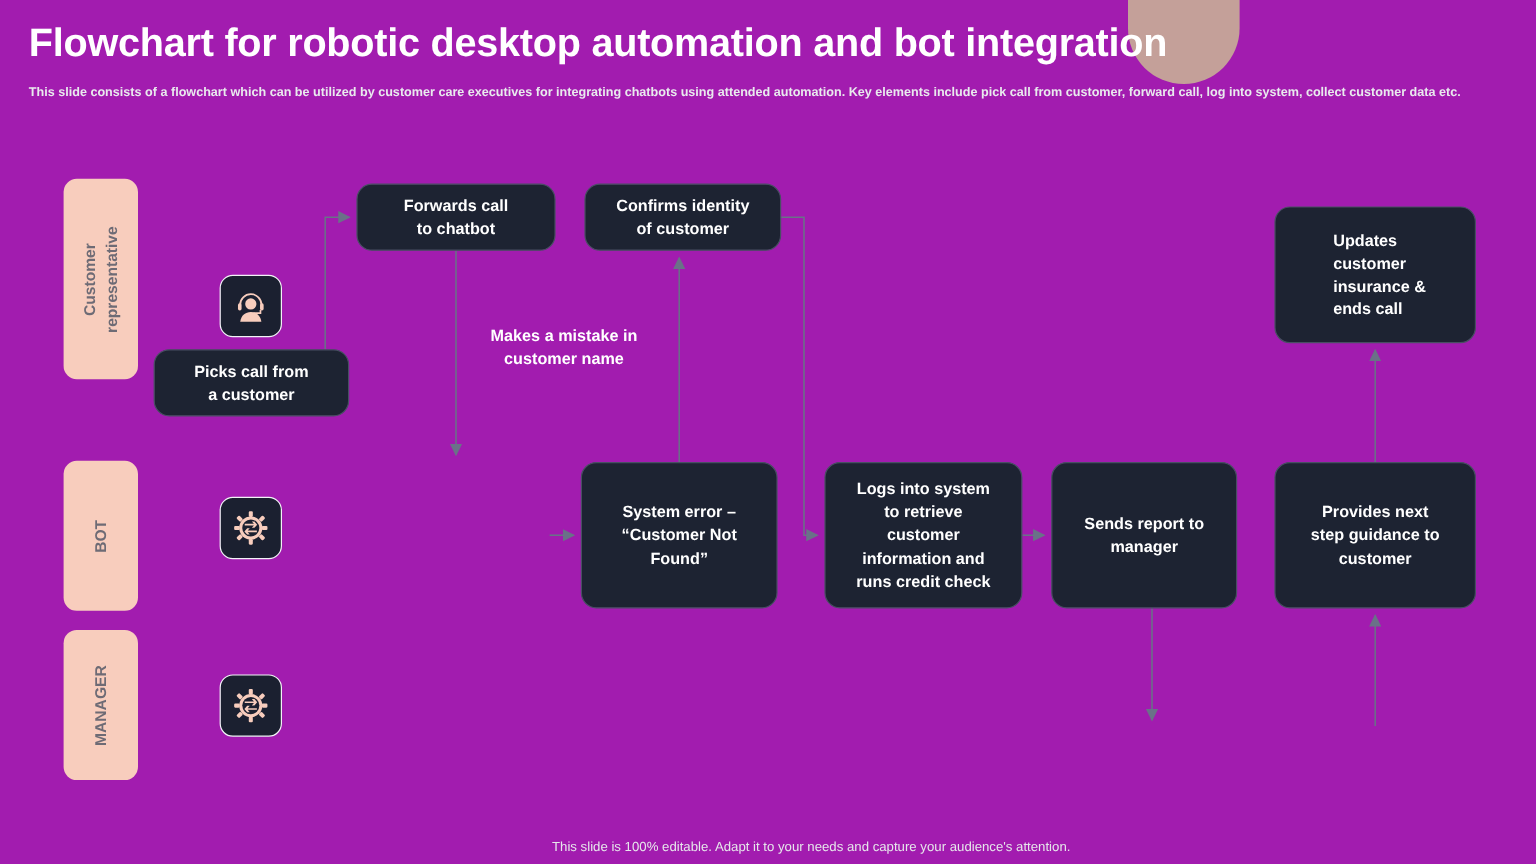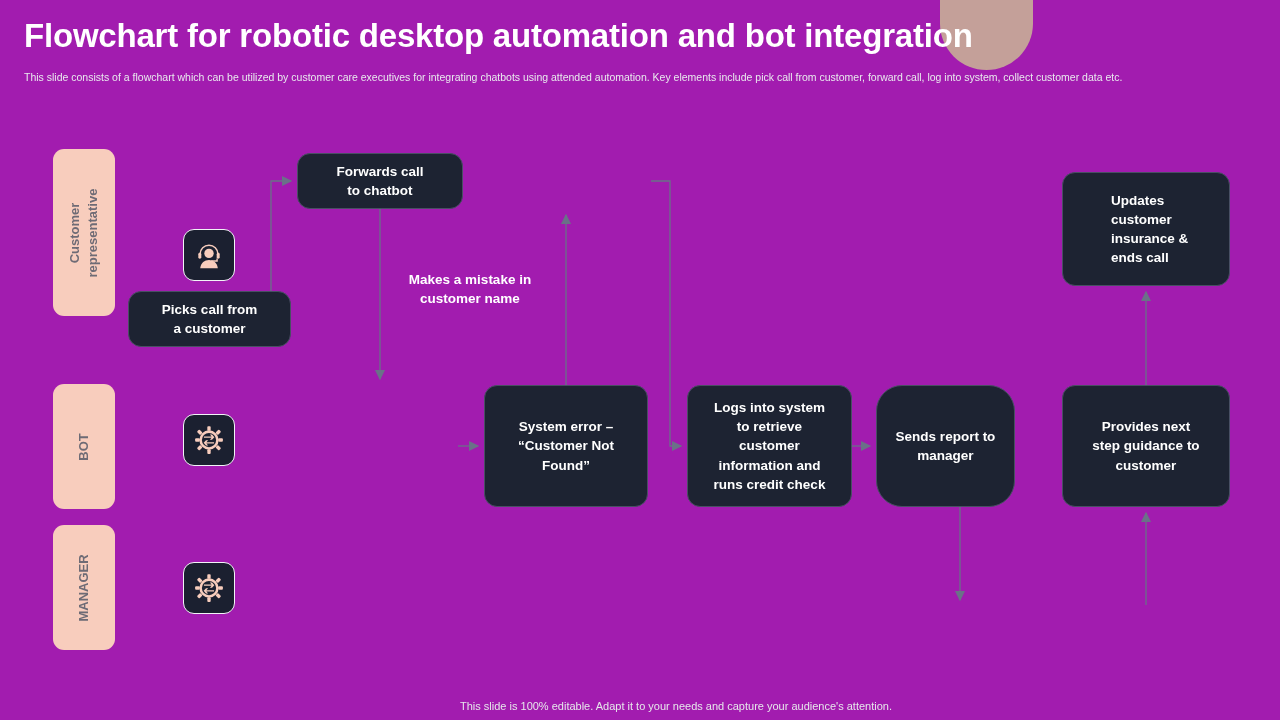--- a/index.html
+++ b/index.html
@@ -36,20 +36,21 @@
     letter-spacing: -0.2px;
     line-height: 1.1;
   }
   #page-subtitle {
     position: absolute;
     left: 24px; top: 70px;
     width: 1212px;
     font-size: 10.5px;
     color: #e9eaee;
     line-height: 1.45;
+    font-weight: bold;
   }
 
   
   #footer-note {
     position: absolute;
     left: 0; top: 700px;
     width: 1280px;
     text-align: center;
     font-size: 11px;
     color: #e6e7eb;
@@ -107,21 +108,21 @@
     padding: 6px 10px;
   }
   .node.left-align { justify-content: flex-start; text-align: left; padding-left: 14px; }
 
   #node-picks     { left: 128px;  top: 291px; width: 163px; height: 56px; }
   #node-forwards  { left: 297px;  top: 153px; width: 166px; height: 56px; }
   #node-confirms  { left: 487px;  top: 153px; width: 164px; height: 56px; }
   #node-logs1     { left: 290px;  top: 385px; width: 168px; height: 122px; }
   #node-syserr    { left: 484px;  top: 385px; width: 164px; height: 122px; }
   #node-logs2     { left: 687px;  top: 385px; width: 165px; height: 122px; }
-  #node-sends     { left: 876px;  top: 385px; width: 139px; height: 122px; border-radius: 26px; }
+  #node-sends     { left: 876px;  top: 385px; width: 155px; height: 122px; }
   #node-provides  { left: 1062px; top: 385px; width: 168px; height: 122px; }
   #node-updates   { left: 1062px; top: 172px; width: 168px; height: 114px; padding-left: 48px; }
   #node-insurance { left: 952px;  top: 605px; width: 203px; height: 53px; }
 
   
   #edge-label-mistake {
     position: absolute;
     left: 388px; top: 270px;
     width: 164px;
     text-align: center;
@@ -238,20 +239,24 @@
   </div>
 
   <div class="node" id="node-picks">
       <span style="white-space:pre-line">Picks call from
 a customer</span>
     </div>
   <div class="node" id="node-forwards">
       <span style="white-space:pre-line">Forwards call
 to chatbot</span>
     </div>
+  <div class="node" id="node-confirms">
+      <span style="white-space:pre-line">Confirms identity
+of customer</span>
+    </div>
   <div class="node" id="node-syserr">
       <span style="white-space:pre-line">System error –
 “Customer Not
 Found”</span>
     </div>
   <div class="node" id="node-logs2">
       <span style="white-space:pre-line">Logs into system
 to retrieve
 customer
 information and

